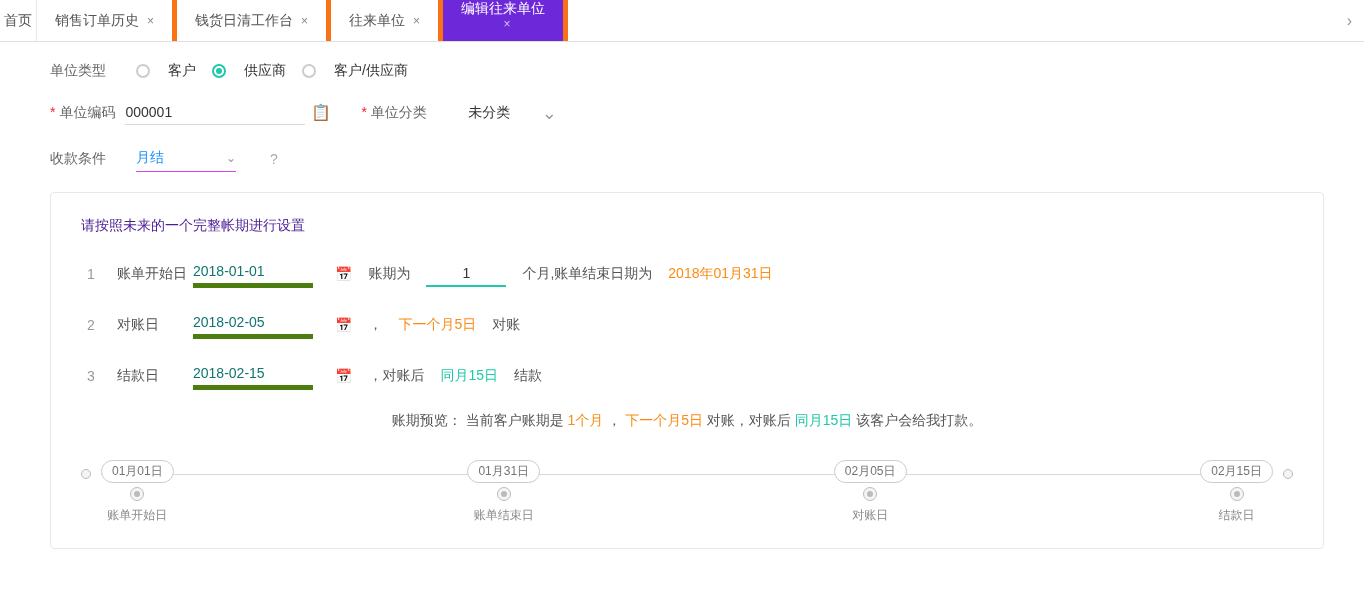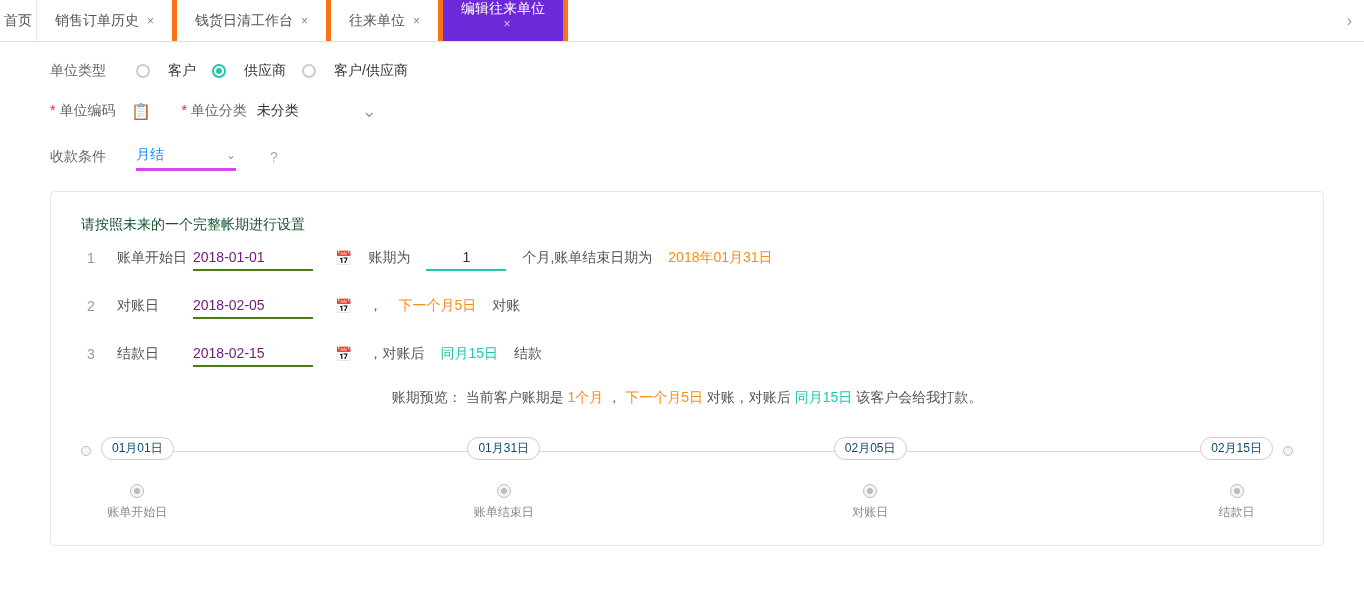--- a/index.html
+++ b/index.html
@@ -124,41 +124,42 @@
     }
     .icon-calendar {
       color: #1ec9aa;
       margin-left: 6px;
       cursor: pointer;
       font-size: 16px;
     }
     .dropdown-wrapper {
       display: flex;
       align-items: center;
-      border-bottom: 3px solid #d946ef;
+      border-bottom: 1px solid #d946ef;
       padding: 4px 0;
       min-width: 100px;
       cursor: pointer;
       gap: 25px;
     }
     .dropdown-value {
       color: #1890ff;
       font-size: 14px;
       flex: 1;
     }
     .dropdown-arrow {
       color: #999;
       font-size: 12px;
       margin-left: 6px;
     }
     .category-dropdown {
       display: flex;
       align-items: center;
       min-width: 120px;
       cursor: pointer;
+      text-align: center;
     }
     .category-value {
       color: #333;
       flex: 1;
     }
     .category-arrow {
       color: #999;
       font-size: 18px;
     }
     .help-icon {
@@ -170,23 +171,23 @@
 
     
     .panel {
       border: 1px solid #e8e8e8;
       border-radius: 4px;
       padding: 24px 30px;
       margin-top: 10px;
       background: #fff;
     }
     .panel-desc {
-      color: #14532d;
-      font-size: 14px;
-      margin-bottom: 11px;
+      color: #4c1d95;
+      font-size: 14px;
+      margin-bottom: 24px;
     }
 
     
     .setting-row {
       display: flex;
       align-items: center;
       margin-bottom: 22px;
       gap: 16px;
     }
     .row-num {
@@ -195,24 +196,24 @@
       text-align: center;
       font-size: 14px;
     }
     .row-field-label {
       color: #555;
       width: 60px;
       white-space: nowrap;
     }
     .date-input {
       border: none;
-      border-bottom: 2px solid #4d7c0f;
+      border-bottom: 5px solid #4d7c0f;
       outline: none;
       font-size: 14px;
-      color: #701a75;
+      color: #0f766e;
       padding: 4px 0;
       background: transparent;
       width: 120px;
     }
     .months-input {
       border: none;
       border-bottom: 2px solid #1ec9aa;
       outline: none;
       font-size: 14px;
       color: #333;
@@ -281,23 +282,23 @@
       width: 6px;
       height: 6px;
       border-radius: 50%;
       background: #bbb;
     }
     .timeline-label-box {
       border: 1px solid #ccc;
       border-radius: 12px;
       padding: 2px 10px;
       font-size: 12px;
-      color: #0c4a6e;
+      color: #737373;
       background: #fff;
-      margin-bottom: 24px;
+      margin-bottom: 4px;
       white-space: nowrap;
     }
     .timeline-desc {
       font-size: 12px;
       color: #888;
       margin-top: 6px;
       white-space: nowrap;
     }
     .timeline-left-dot {
       width: 10px;
@@ -367,20 +368,21 @@
       </div>
     </div>
   </div>
 
   <div class="form-row">
     <div class="form-field">
       <span class="form-label">
         <span class="required-star">*</span><span>单位编码</span>
       </span>
       <div class="input-wrapper">
+        <input class="text-input" type="text" value="000001" style="">
         <span class="icon-calendar">📋</span>
       </div>
     </div>
     <div class="form-field">
       <span class="form-label">
         <span class="required-star">*</span><span>单位分类</span>
       </span>
       <div class="category-dropdown">
         <span class="category-value">未分类</span>
         <span class="category-arrow">⌄</span>

